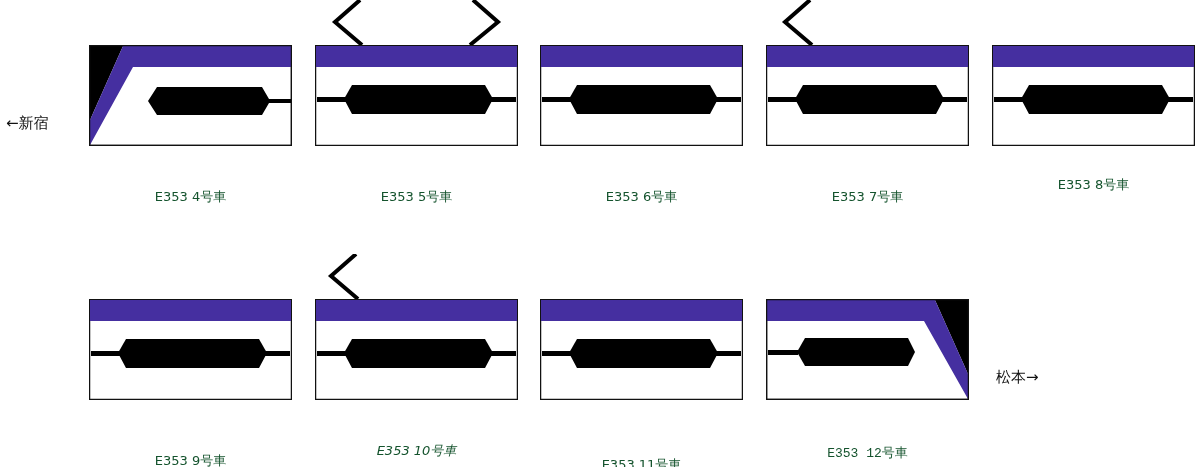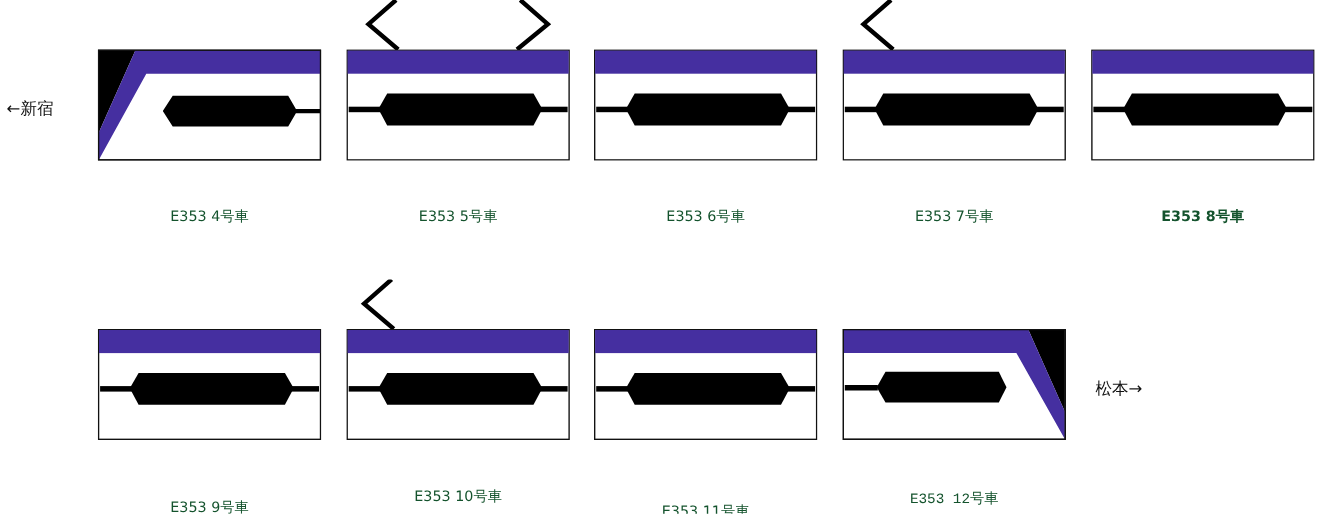--- a/index.html
+++ b/index.html
@@ -1,21 +1,21 @@
 <!DOCTYPE html>
 <html><head>
 <meta charset="utf-8">
 <style>
   html, body { margin:0; padding:0; background:#ffffff; }
   body { width:1200px; height:467px; position:relative; overflow:hidden;
          font-family: "DejaVu Sans", "Liberation Sans", sans-serif; }
   .car { position:absolute; width:203px; height:101px; }
   .car svg { display:block; }
   .label { position:absolute; width:203px; text-align:center; font-size:13px; color:#14532d; }
-  .dir { position:absolute; font-size:15px; color:#111; }
+  .dir { position:absolute; font-size:15px; color:#111;margin-top:24px; }
   .panto { position:absolute; }
 </style>
 </head>
 <body>
 
 <div class="dir" style="left:6px;top:90px;">←新宿</div>
 <div class="dir" style="left:996px;top:344px;text-align:center;">松本→</div>
 
 <div class="car" style="left:89px;top:45px;">
   <svg width="203" height="101" viewBox="0 0 203 101">
@@ -66,21 +66,21 @@
 <div class="label" style="left:766px;top:188px;">E353 7号車</div>
 
 <div class="car" style="left:992px;top:45px;">
   <svg width="203" height="101" viewBox="0 0 203 101">
     <rect x="0.5" y="0.5" width="202" height="100" fill="#fff" stroke="#111" stroke-width="1.5"></rect>
     <rect x="1" y="1" width="201" height="21" fill="#452fa0"></rect>
     <rect x="2" y="52" width="199" height="5" fill="#000"></rect>
     <polygon points="37,40 170,40 178,54 170,69 37,69 29,54" fill="#000"></polygon>
   </svg>
 </div>
-<div class="label" style="left:992px;top:188px;font-weight:bold;">E353 8号車</div>
+<div class="label" style="left:992px;top:176px;">E353 8号車</div>
 
 <div class="car" style="left:89px;top:299px;">
   <svg width="203" height="101" viewBox="0 0 203 101">
     <rect x="0.5" y="0.5" width="202" height="100" fill="#fff" stroke="#111" stroke-width="1.5"></rect>
     <rect x="1" y="1" width="201" height="21" fill="#452fa0"></rect>
     <rect x="2" y="52" width="199" height="5" fill="#000"></rect>
     <polygon points="37,40 170,40 178,54 170,69 37,69 29,54" fill="#000"></polygon>
   </svg>
 </div>
 <div class="label" style="left:89px;top:442px;margin-top:10px;">E353 9号車</div>
@@ -89,21 +89,21 @@
   <polyline points="30,0 5,22 32,45" fill="none" stroke="#000" stroke-width="4"></polyline>
 </svg>
 <div class="car" style="left:315px;top:299px;">
   <svg width="203" height="101" viewBox="0 0 203 101">
     <rect x="0.5" y="0.5" width="202" height="100" fill="#fff" stroke="#111" stroke-width="1.5"></rect>
     <rect x="1" y="1" width="201" height="21" fill="#452fa0"></rect>
     <rect x="2" y="52" width="199" height="5" fill="#000"></rect>
     <polygon points="37,40 170,40 178,54 170,69 37,69 29,54" fill="#000"></polygon>
   </svg>
 </div>
-<div class="label" style="left:315px;top:442px;">E353 10号車</div>
+<div class="label" style="left:315px;top:442px;font-style:italic;">E353 10号車</div>
 
 <div class="car" style="left:540px;top:299px;">
   <svg width="203" height="101" viewBox="0 0 203 101">
     <rect x="0.5" y="0.5" width="202" height="100" fill="#fff" stroke="#111" stroke-width="1.5"></rect>
     <rect x="1" y="1" width="201" height="21" fill="#452fa0"></rect>
     <rect x="2" y="52" width="199" height="5" fill="#000"></rect>
     <polygon points="37,40 170,40 178,54 170,69 37,69 29,54" fill="#000"></polygon>
   </svg>
 </div>
 <div class="label" style="left:540px;top:456px;">E353 11号車</div>

